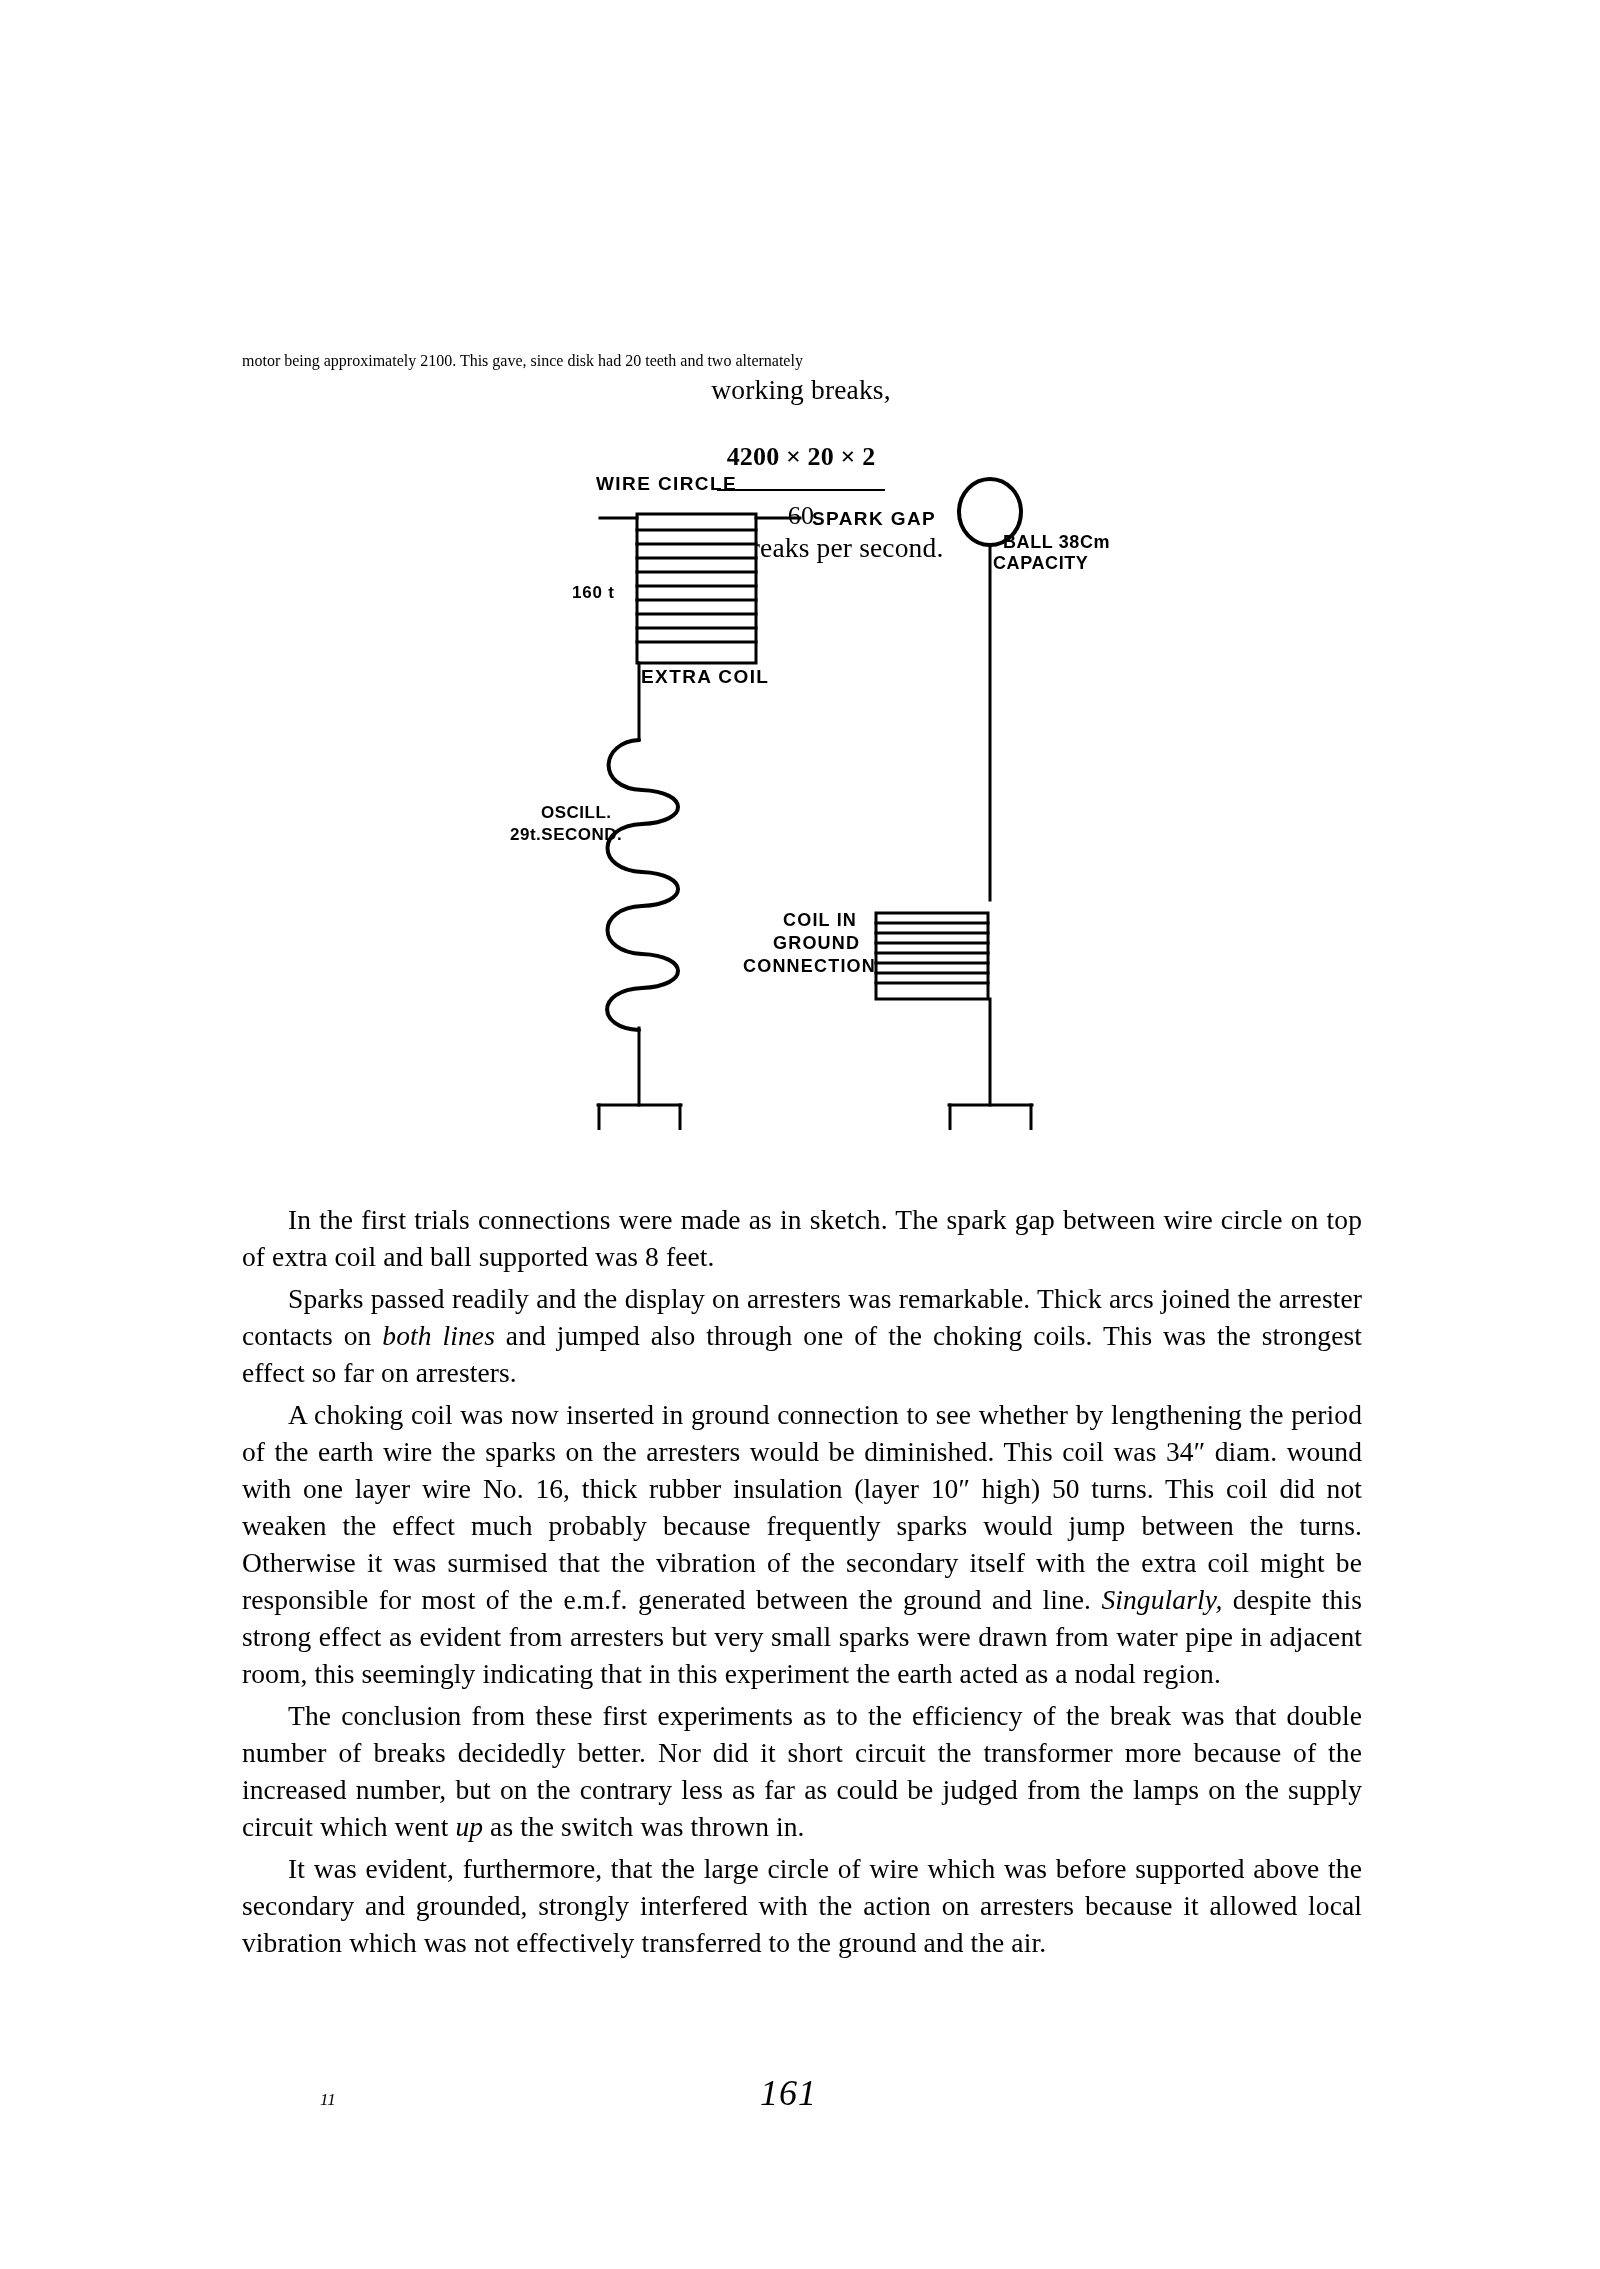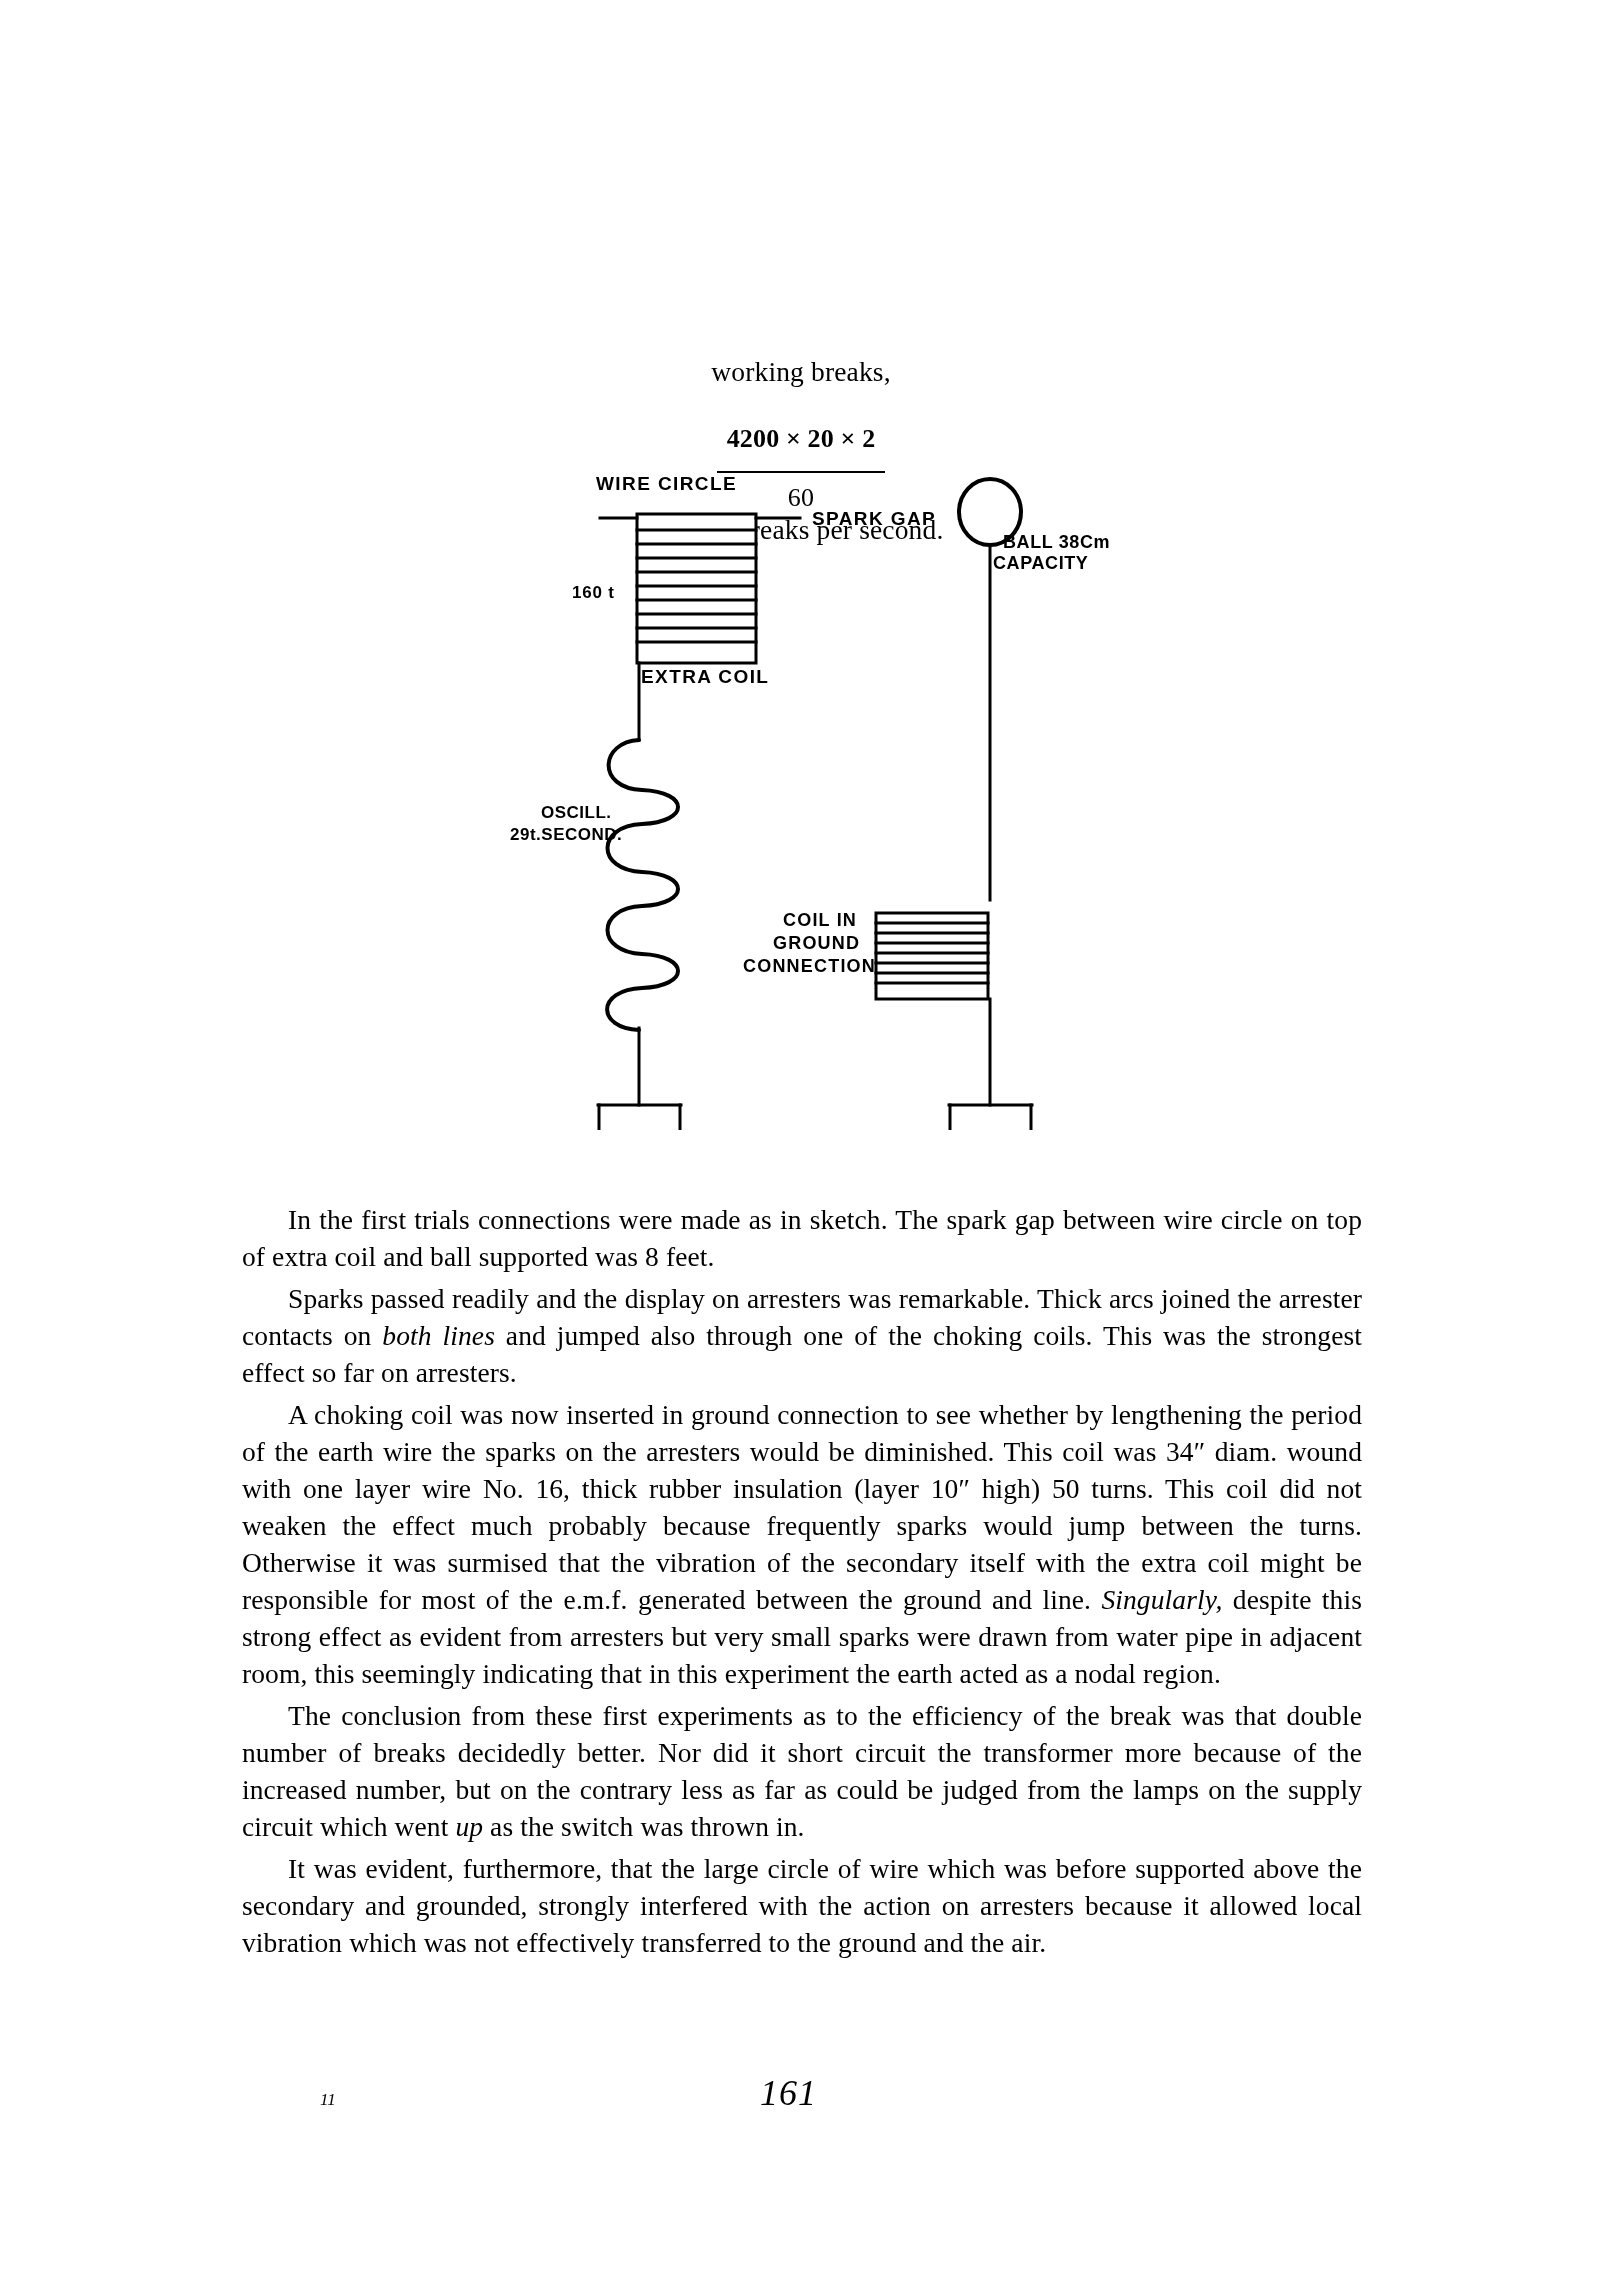--- a/index.html
+++ b/index.html
@@ -117,20 +117,21 @@
     font-style: italic;
     letter-spacing: 1px;
   }
 </style>
 </head>
 <body>
 
 <div class="page">
 
   <div class="content">
+    <span class="intro-line1">motor being approximately 2100. This gave, since disk had 20 teeth and two alternately</span>
     <span class="intro">
       <span class="intro-line2">
         <span>working breaks,</span><span>&nbsp;&nbsp;</span><span class="frac"><span class="num">4200 × 20 × 2</span><span class="bar"></span><span class="den">60</span></span><span class="frac-tail">=2800 breaks per second.</span>
       </span>
     </span>
   </div>
 
   <div class="figure">
     <svg width="1600" height="660" viewBox="0 0 1600 660" xmlns="http://www.w3.org/2000/svg">
       <g fill="none" stroke="#000000" stroke-width="3" stroke-linecap="square">

